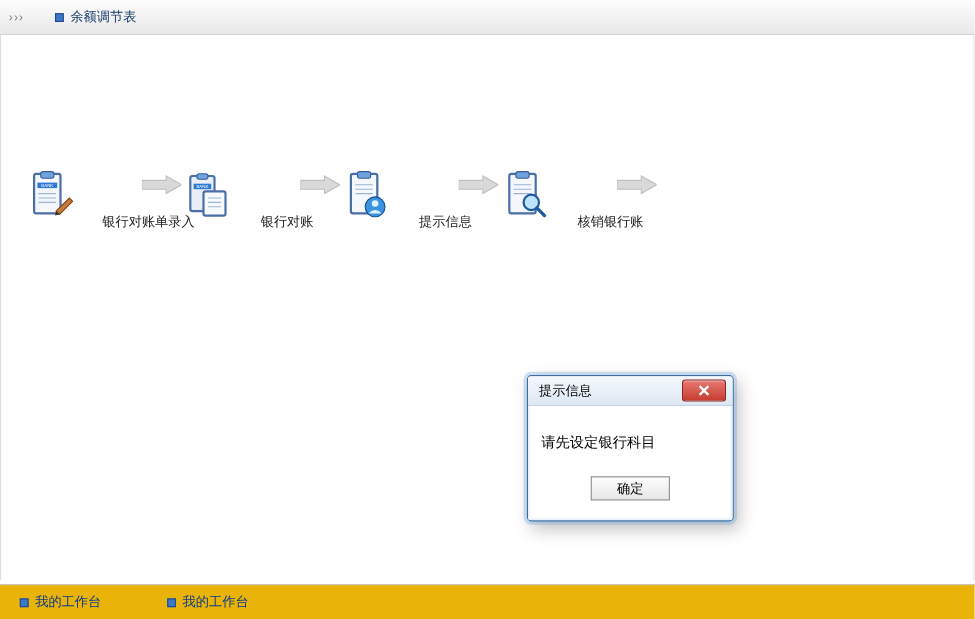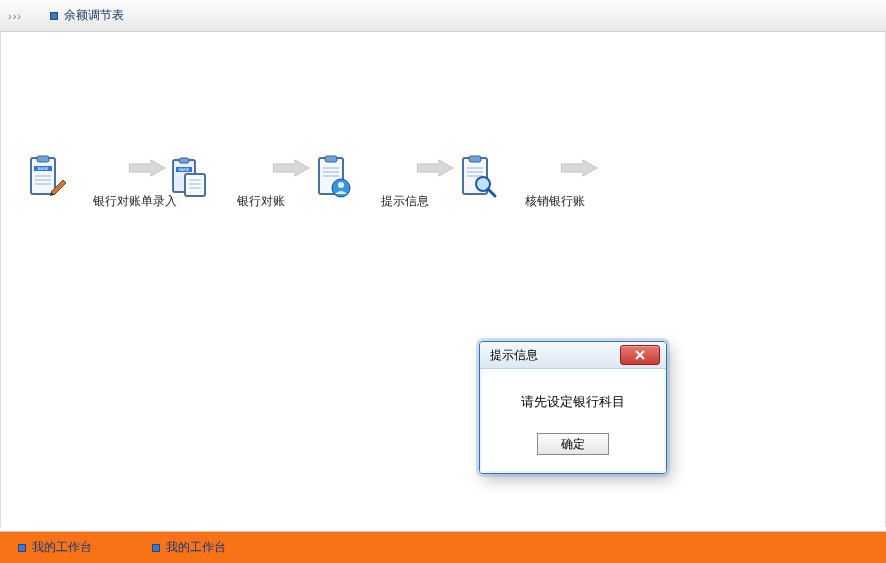--- a/index.html
+++ b/index.html
@@ -127,21 +127,21 @@
     cursor:pointer;
     box-shadow: inset 0 1px 0 rgba(255,255,255,.3);
   }
   .dialog .body {
     padding: 18px 10px 10px 10px;
     border: 2px solid #eef4fb;
     border-top: none;
     margin: 0;
   }
   .dialog .msg {
-    text-align: center;
+    text-align: left;
     font-size: 13px;
     color: #000;
     padding: 6px 0 22px 0;
   }
   .dialog .btnrow {
     display:flex;
     justify-content:center;
     padding-bottom: 6px;
   }
   .dialog .okbtn {
@@ -153,21 +153,21 @@
     cursor: pointer;
     padding: 0 0;
   }
 
   
   .bottombar {
     position: absolute;
     left: 0; bottom: 0;
     width: 100%;
     height: 32px;
-    background: #f97316;
+    background: #eab308;
     border-top: 1px solid #c8c8c8;
     box-sizing: border-box;
     padding-left: 18px;
     display:flex;
     align-items:center;
     gap: 60px;
   }
   .bottombar .blink {
     display:flex;
     align-items:center;

